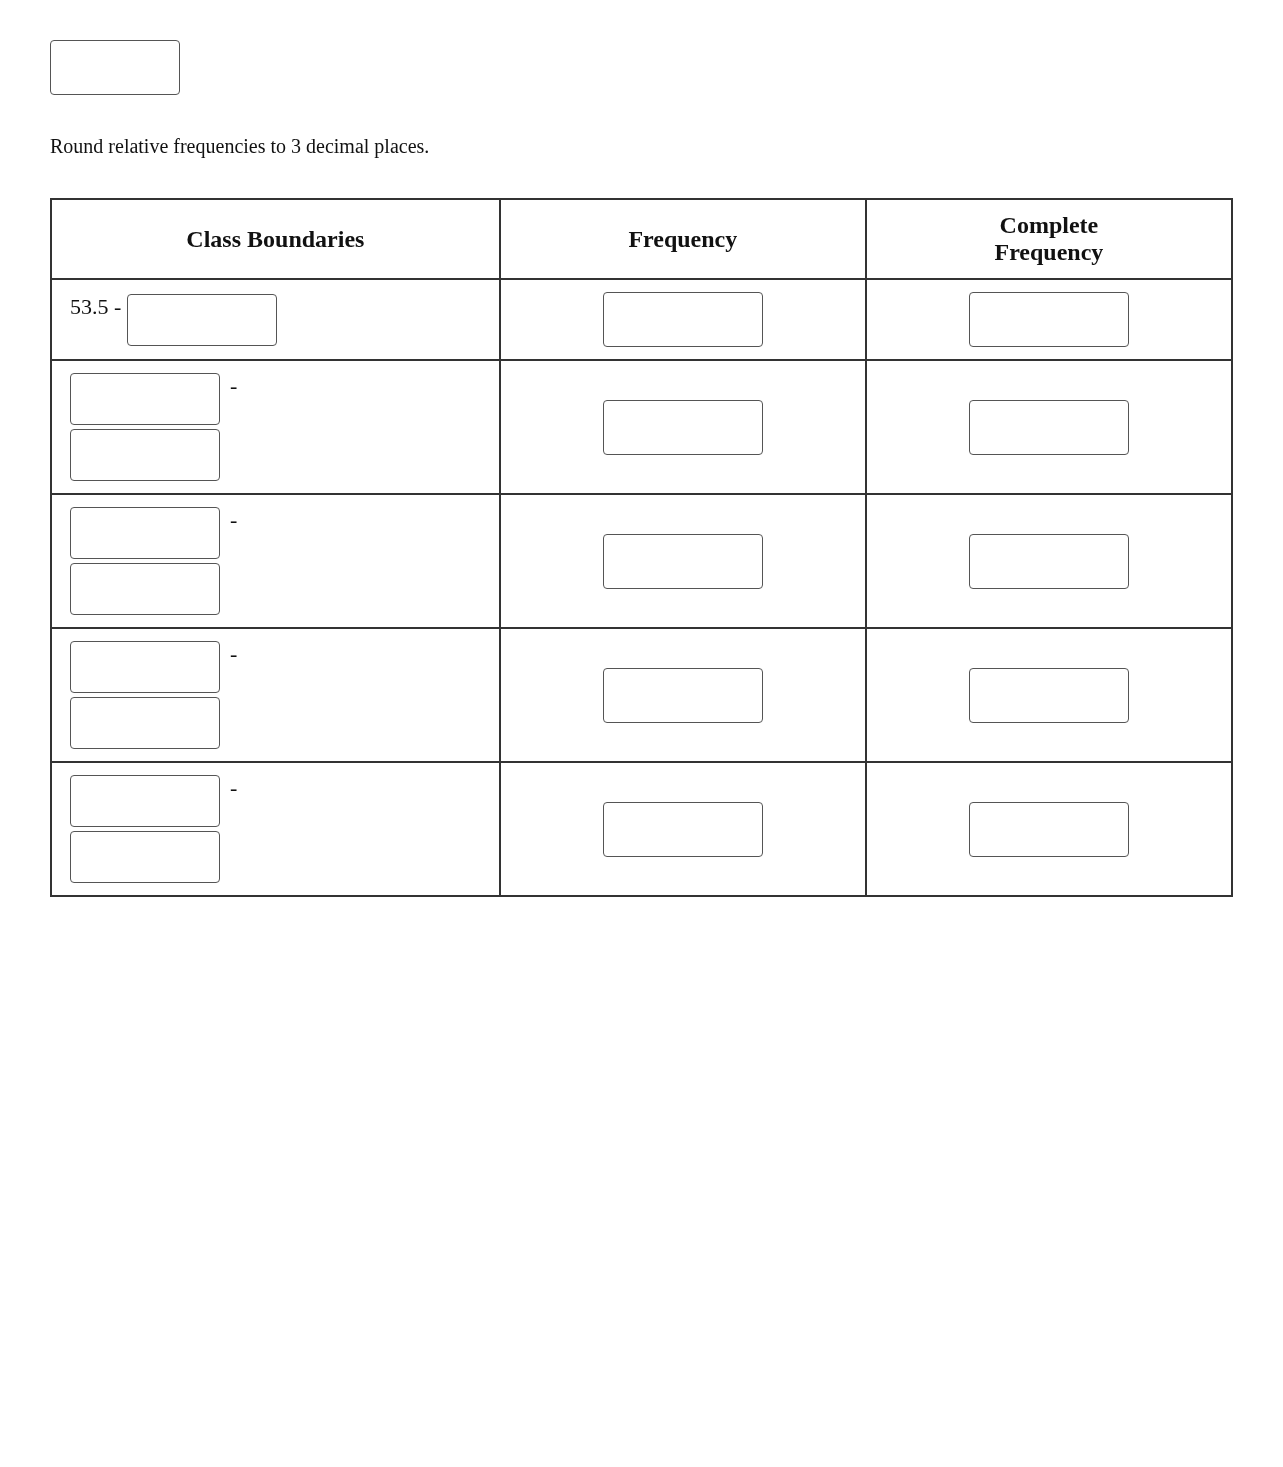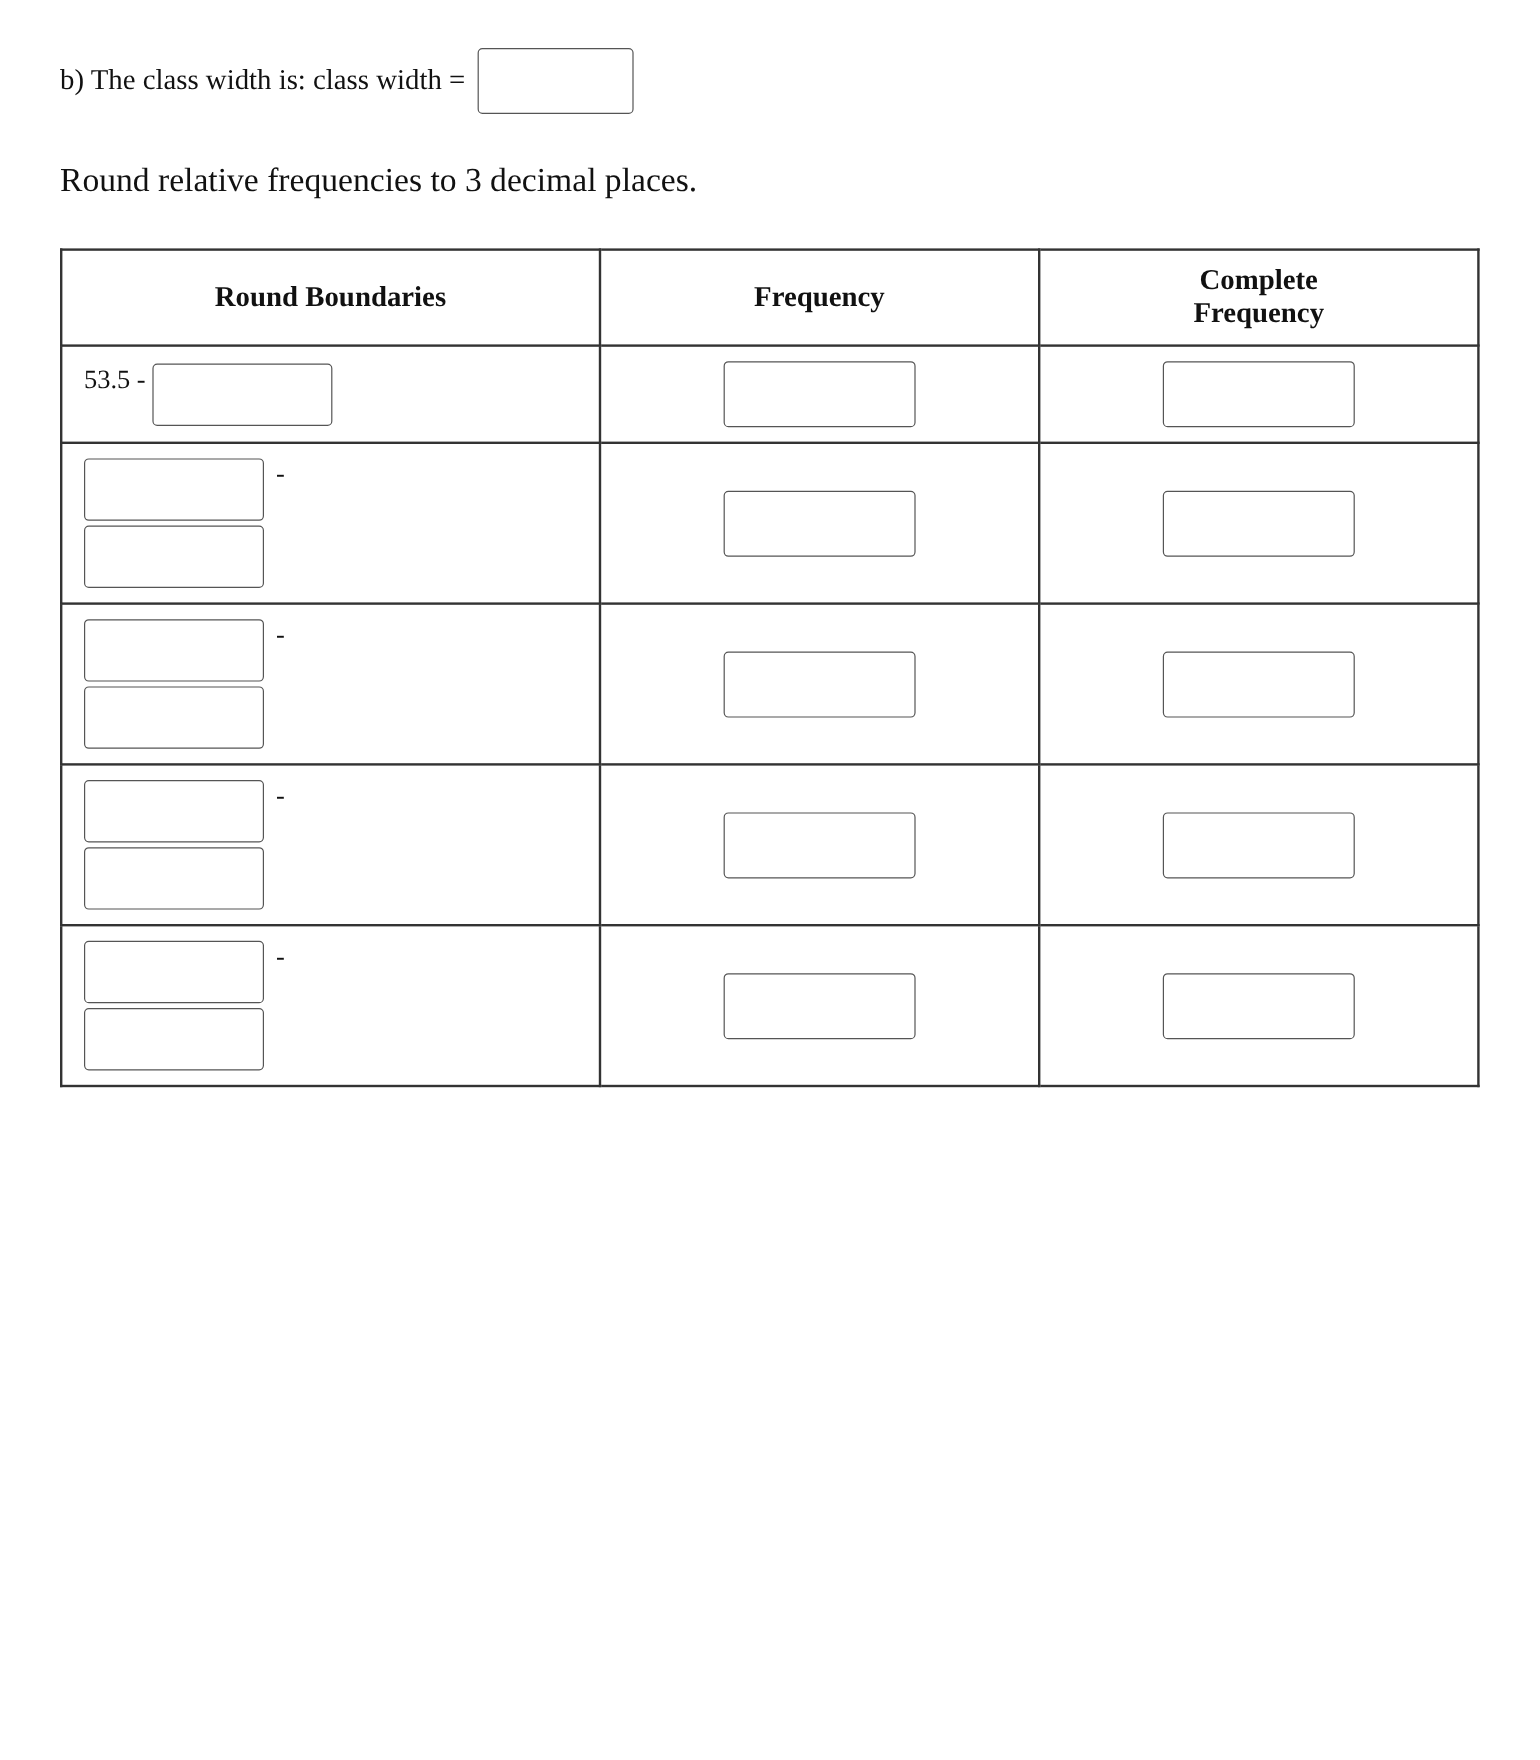--- a/index.html
+++ b/index.html
@@ -46,21 +46,21 @@
       height: 55px;
     }
 
     .instruction-text {
       font-size: 24px;
       margin-bottom: 20px;
       line-height: 1.5;
     }
 
     .round-text {
-      font-size: 28px;
+      font-size: 20px;
       margin-bottom: 40px;
     }
 
     .freq-table {
       border-collapse: collapse;
       width: 100%;
       border: 2px solid #333;
     }
 
     .freq-table th,
@@ -134,32 +134,31 @@
       display: flex;
       justify-content: center;
     }
   </style>
 </head>
 <body>
 
 <div class="section-b">
 
   <div class="class-width-row">
-    <span class="class-width-label">b) The class width is:  class width =</span>
     <span class="input-box class-width-input"></span>
   </div>
 
 
   <p class="round-text">Round relative frequencies to 3 decimal places.</p>
 
   <table class="freq-table">
     <thead>
       <tr>
         <th class="col-class-boundaries">
-          <span>Round Boundaries</span>
+          <span>Class Boundaries</span>
         </th>
         <th class="col-frequency">
           <span>Frequency</span>
         </th>
         <th class="col-relative">
           <span>Complete</span><br>
           <span>Frequency</span>
         </th>
       </tr>
     </thead>

